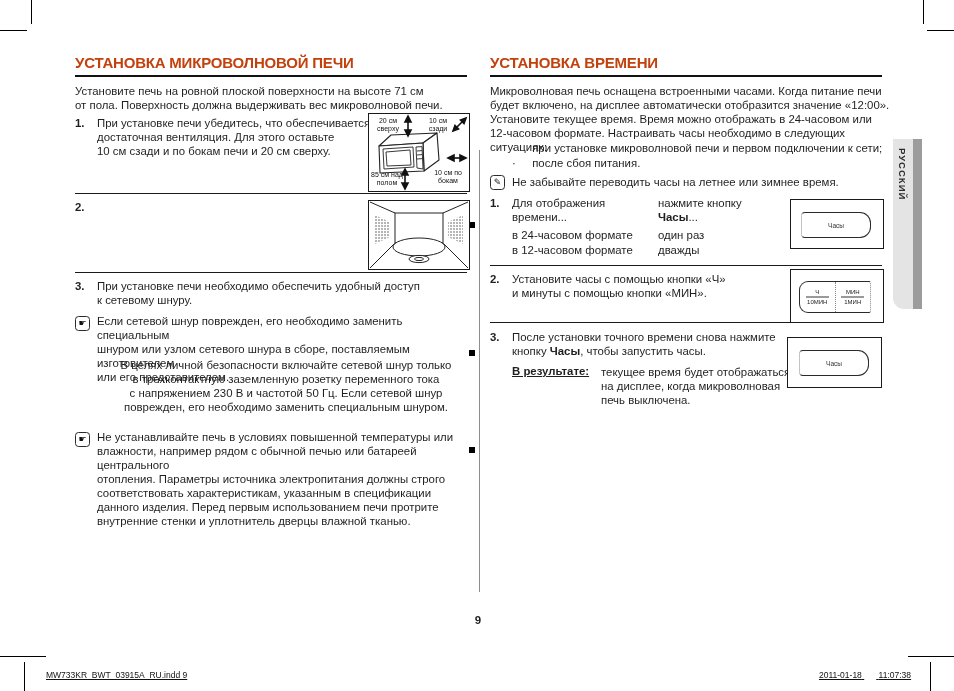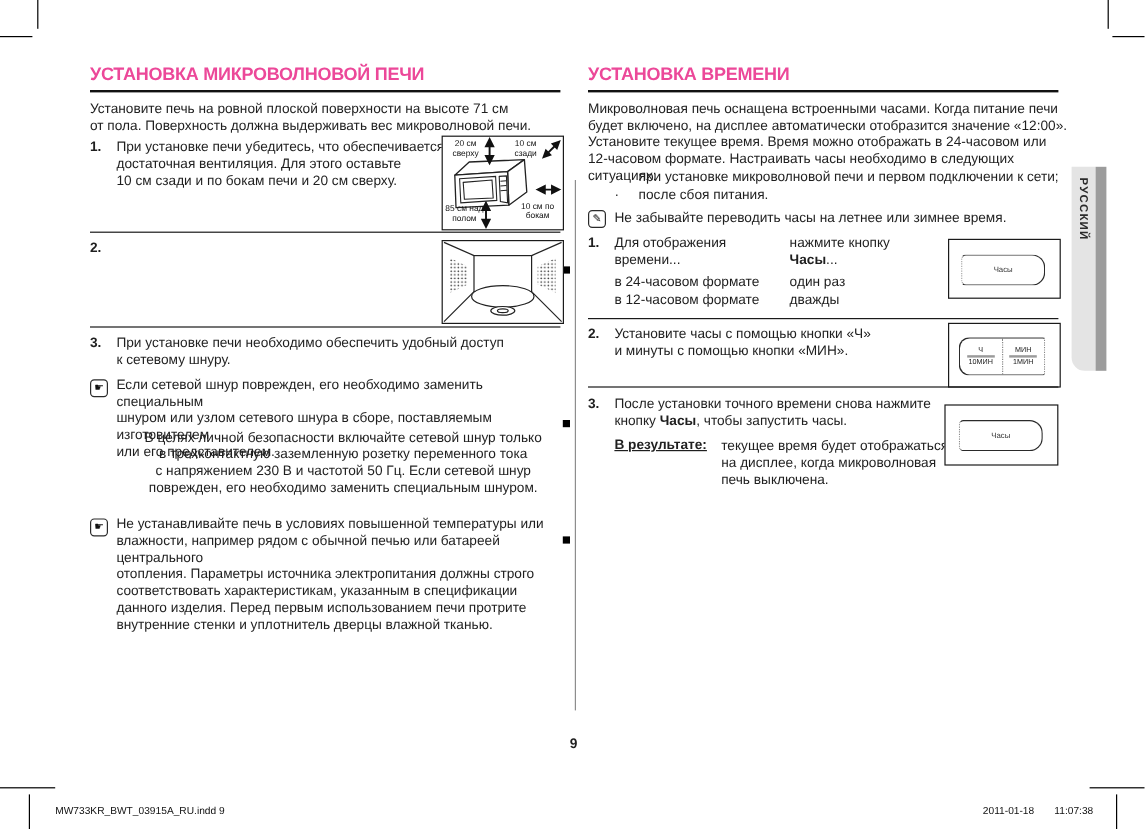--- a/index.html
+++ b/index.html
@@ -1,20 +1,20 @@
 <!DOCTYPE html>
 <html><head>
 <meta charset="utf-8">
 <style>
   html,body{margin:0;padding:0;background:#ffffff;}
   #page{position:relative;width:954px;height:691px;background:#ffffff;overflow:hidden;
         font-family:"Liberation Sans", sans-serif;color:#1f1f1f;}
   .abs{position:absolute;}
   .mark{position:absolute;background:#000;}
-  .h1{font-size:15px;font-weight:bold;letter-spacing:-0.2px;color:#ec4899;white-space:nowrap;}
+  .h1{font-size:15px;font-weight:bold;letter-spacing:-0.2px;color:#c2410c;white-space:nowrap;}
   .rule{position:absolute;height:2px;background:#111;}
   .sep{position:absolute;height:1px;background:#1a1a1a;}
   .body-txt{font-size:11.4px;line-height:14px;white-space:pre-line;}
   .num{font-size:11.4px;font-weight:bold;line-height:14px;}
   .figbox{position:absolute;border:1.2px solid #1a1a1a;background:#fff;}
   .note-icon{position:absolute;width:13px;height:13px;border:1.1px solid #2a2a2a;border-radius:3.5px;
              display:flex;align-items:center;justify-content:center;font-size:9px;line-height:9px;color:#111;}
   .flabel{position:absolute;font-size:7px;line-height:7.5px;text-align:center;white-space:pre-line;color:#111;}
   .keybtn{position:absolute;border:1.1px solid #2a2a2a;border-left:1.1px dotted #888;
           border-radius:4px 11px 11px 4px;display:flex;align-items:center;justify-content:center;
@@ -25,21 +25,21 @@
                gap:1px;font-size:6px;line-height:6.5px;color:#222;}
   .keys2 .cell + .cell{border-left:1.1px dotted #888;}
   .keys2 .bar{width:68%;height:2px;background:#9a9a9a;}
   .bullet-row{position:absolute;font-size:11.4px;line-height:14px;white-space:nowrap;}
   .tab{position:absolute;left:893px;top:139px;width:29px;height:170px;}
   .tab .light{position:absolute;left:0;top:0;width:20px;height:170px;background:#e4e4e4;
               border-bottom-left-radius:11px;}
   .tab .dark{position:absolute;left:20px;top:0;width:9px;height:170px;background:#9c9c9c;}
   .tab .lbl{position:absolute;left:4px;top:9px;writing-mode:vertical-rl;font-size:9.5px;
             font-weight:bold;letter-spacing:1px;color:#2b2b2b;}
-  .footer-small{font-size:8.5px;color:#111;white-space:nowrap;}
+  .footer-small{font-size:8.5px;color:#111;white-space:nowrap;text-decoration:underline;}
   .b{font-weight:bold;}
   .result-lbl{font-size:11.4px;font-weight:bold;text-decoration:underline;white-space:nowrap;}
 </style>
 </head>
 <body>
 
 <div id="page">
 
   <div class="mark" style="left:31px;top:0;width:1px;height:24px;"></div>
   <div class="mark" style="left:0;top:30px;width:27px;height:1px;"></div>

